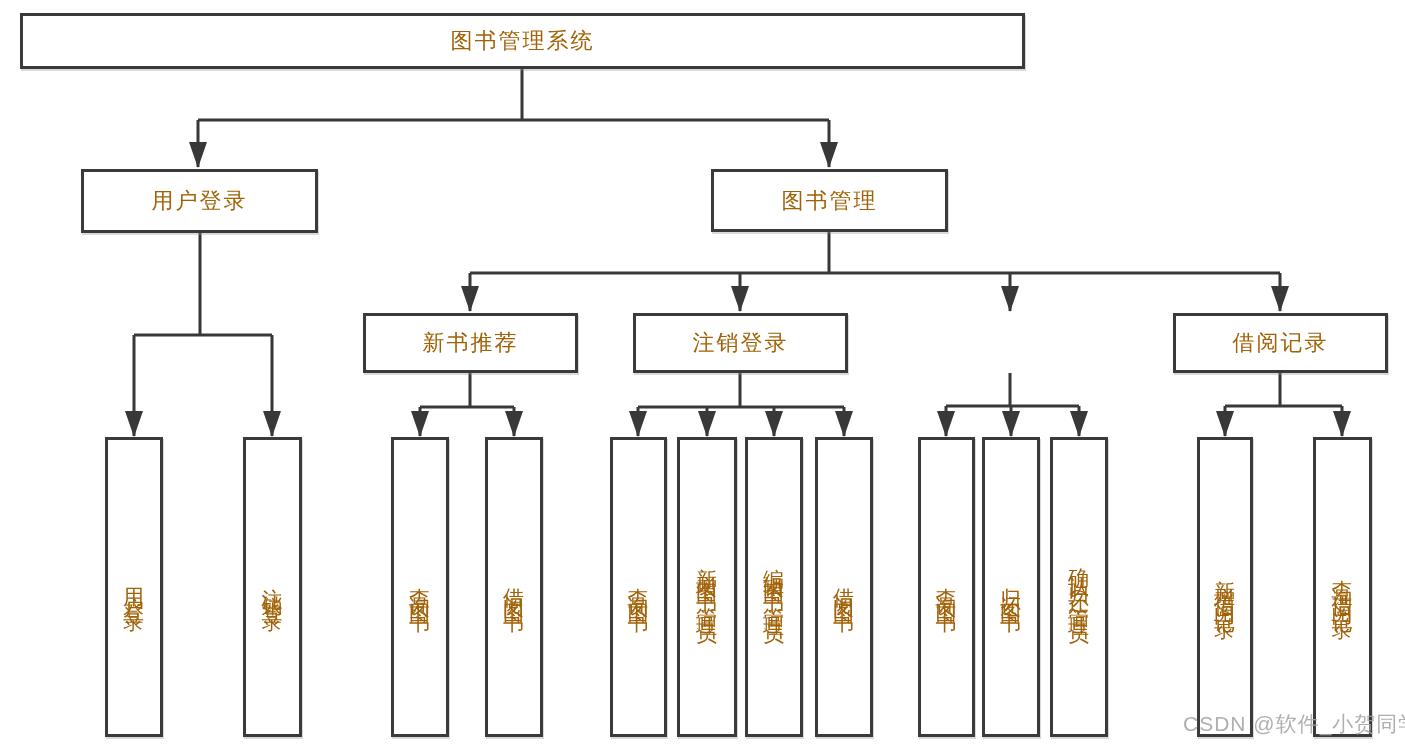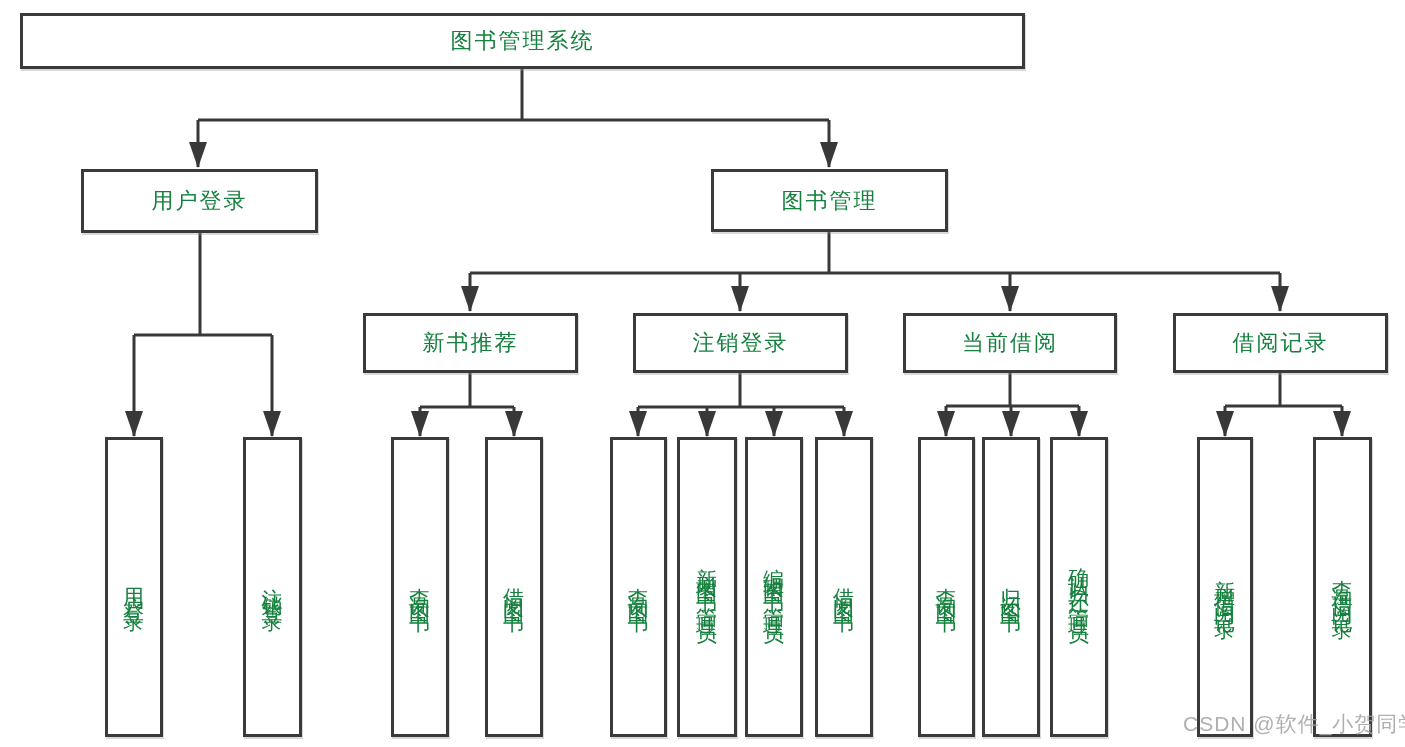--- a/index.html
+++ b/index.html
@@ -22,21 +22,21 @@
     z-index: 1;
   }
   .box {
     position: absolute;
     box-sizing: border-box;
     border: 3px solid #3a3a3a;
     background: #ffffff;
     display: flex;
     align-items: center;
     justify-content: center;
-    color: #15803d;
+    color: #a16207;
     z-index: 2;
     box-shadow: 1px 2px 0 rgba(150,150,150,0.35);
   }
   .hbox {
     font-size: 22px;
     letter-spacing: 2px;
   }
   .vbox {
     font-size: 21px;
   }
@@ -112,23 +112,20 @@
   <div class="box hbox" style="left:711px; top:169px; width:237px; height:63px">
     <span>图书管理</span>
   </div>
 
   <div class="box hbox" style="left:363px; top:313px; width:215px; height:60px">
     <span>新书推荐</span>
   </div>
   <div class="box hbox" style="left:633px; top:313px; width:215px; height:60px">
     <span>注销登录</span>
   </div>
-  <div class="box hbox" style="left:903px; top:313px; width:214px; height:60px">
-    <span>当前借阅</span>
-  </div>
   <div class="box hbox" style="left:1173px; top:313px; width:215px; height:60px">
     <span>借阅记录</span>
   </div>
 
   <div class="box vbox" style="left:105px; top:437px; width:58px; height:300px">
     <span>用户登录</span>
   </div>
   <div class="box vbox" style="left:243px; top:437px; width:59px; height:300px">
     <span>注销登录</span>
   </div>

